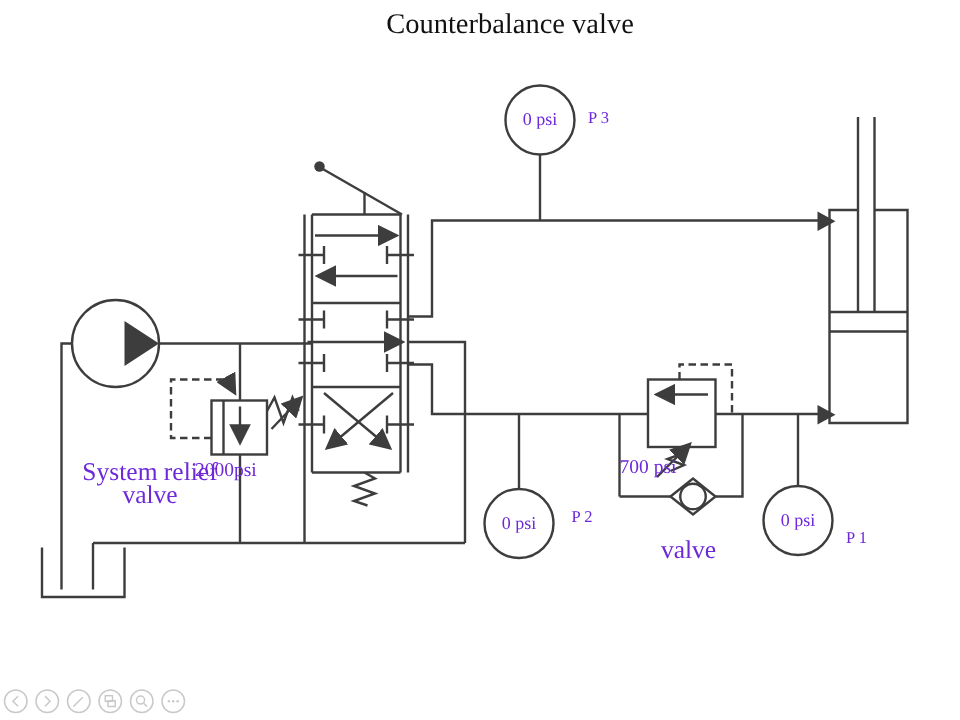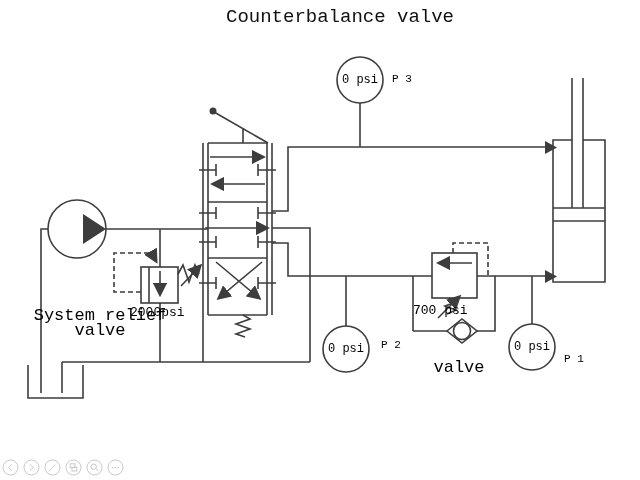--- a/index.html
+++ b/index.html
@@ -1,21 +1,21 @@
 <!DOCTYPE html>
 <html><head>
 <meta charset="utf-8">
 <style>
   html,body{margin:0;padding:0;background:#fff;}
   #stage{
     position:relative;width:612px;height:480px;background:#ffffff;
-    font-family:Liberation Mono, monospace;color:#1a1a1a;overflow:hidden;
+    font-family:Liberation Serif, serif;color:#1a1a1a;overflow:hidden;
   }
   #schematic{position:absolute;left:0;top:0;}
-  .lbl{position:absolute;white-space:nowrap;color:#000000;}
+  .lbl{position:absolute;white-space:nowrap;color:#6d28d9;}
   .centered{transform:translate(-50%,-50%);}
   .title{font-size:19px;color:#111;}
   .gauge-val{font-size:12px;}
   .gauge-name{font-size:11px;}
   .comp{font-size:17px;}
   .setting{font-size:13px;text-align:center;}
   #controls{
     position:absolute;left:2px;top:459px;display:flex;gap:4px;align-items:center;
   }
   .ctl{width:17px;height:17px;display:block;}

